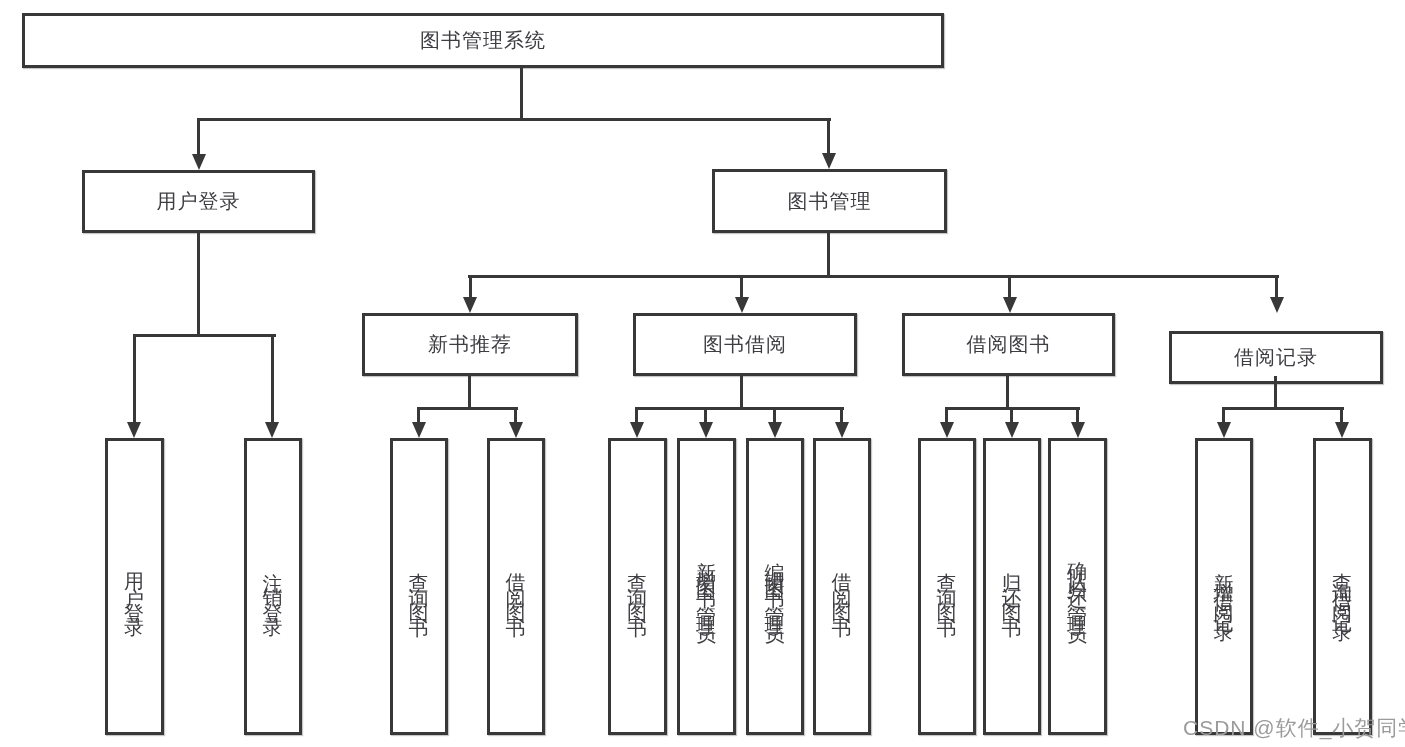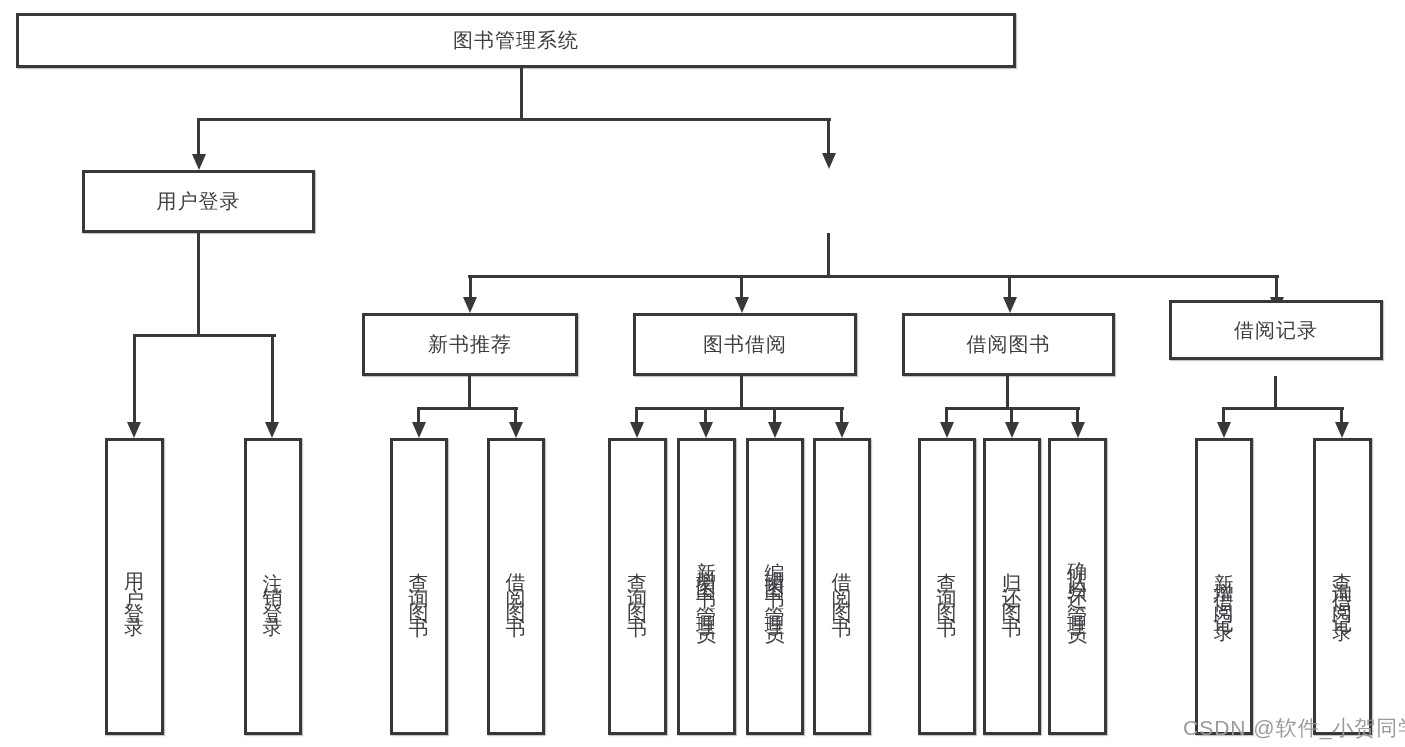--- a/index.html
+++ b/index.html
@@ -31,33 +31,36 @@
   .watermark{
     position:absolute;left:1183px;top:714px;z-index:5;
     font-size:21px;color:#9b9b9b;letter-spacing:1px;white-space:nowrap;
   }
 </style>
 </head>
 <body>
 
 <div class="canvas">
 
-  <div class="box" style="left:16px;top:13px;width:1000px;height:55px">
+  <div class="box" style="left:22px;top:13px;width:922px;height:55px">
     <span class="hlabel">图书管理系统</span>
   </div>
 
   <div class="vline" style="left:520px;top:68px;height:52px"></div>
   <div class="hline" style="left:197px;top:118px;width:634px"></div>
   <div class="vline" style="left:197px;top:118px;height:38px"></div>
   <div class="arrowhead" style="left:192px;top:154px"></div>
   <div class="vline" style="left:827px;top:118px;height:37px"></div>
   <div class="arrowhead" style="left:822px;top:153px"></div>
 
   <div class="box" style="left:82px;top:170px;width:233px;height:63px">
     <span class="hlabel">用户登录</span>
+  </div>
+  <div class="box" style="left:712px;top:169px;width:235px;height:64px">
+    <span class="hlabel">图书管理</span>
   </div>
 
   <div class="vline" style="left:197px;top:233px;height:104px"></div>
   <div class="hline" style="left:133px;top:334px;width:143px"></div>
   <div class="vline" style="left:133px;top:334px;height:88px"></div>
   <div class="arrowhead" style="left:127px;top:422px"></div>
   <div class="vline" style="left:271px;top:334px;height:88px"></div>
   <div class="arrowhead" style="left:265px;top:422px"></div>
 
   <div class="vline" style="left:827px;top:233px;height:45px"></div>
@@ -73,21 +76,21 @@
 
   <div class="box" style="left:633px;top:313px;width:224px;height:63px">
     <span class="hlabel">图书借阅</span>
   </div>
   <div class="box" style="left:362px;top:313px;width:216px;height:63px">
     <span class="hlabel">新书推荐</span>
   </div>
   <div class="box" style="left:902px;top:313px;width:213px;height:63px">
     <span class="hlabel">借阅图书</span>
   </div>
-  <div class="box" style="left:1169px;top:300px;width:214px;height:60px">
+  <div class="box" style="left:1169px;top:331px;width:214px;height:53px">
     <span class="hlabel">借阅记录</span>
   </div>
 
   <div class="vline" style="left:468px;top:376px;height:33px"></div>
   <div class="hline" style="left:417px;top:407px;width:101px"></div>
   <div class="vline" style="left:417px;top:407px;height:16px"></div>
   <div class="arrowhead" style="left:412px;top:422px"></div>
   <div class="vline" style="left:514px;top:407px;height:16px"></div>
   <div class="arrowhead" style="left:509px;top:422px"></div>
 

